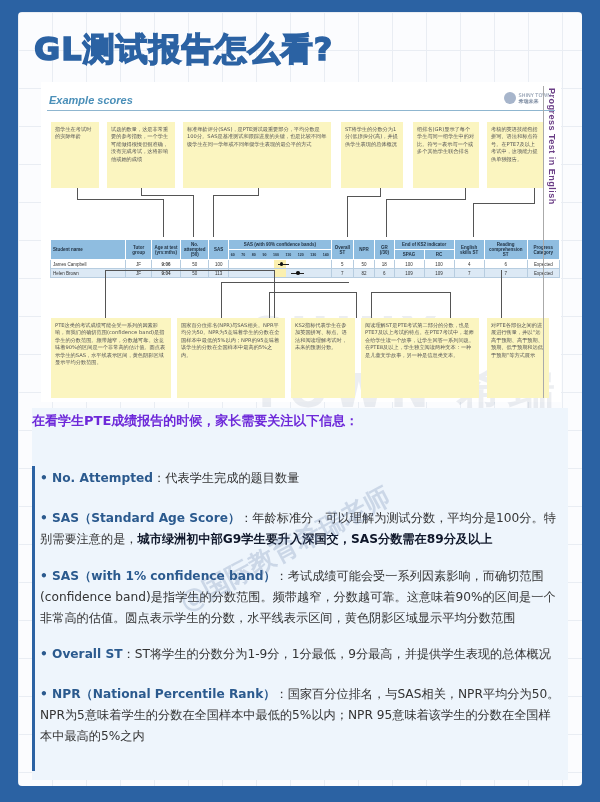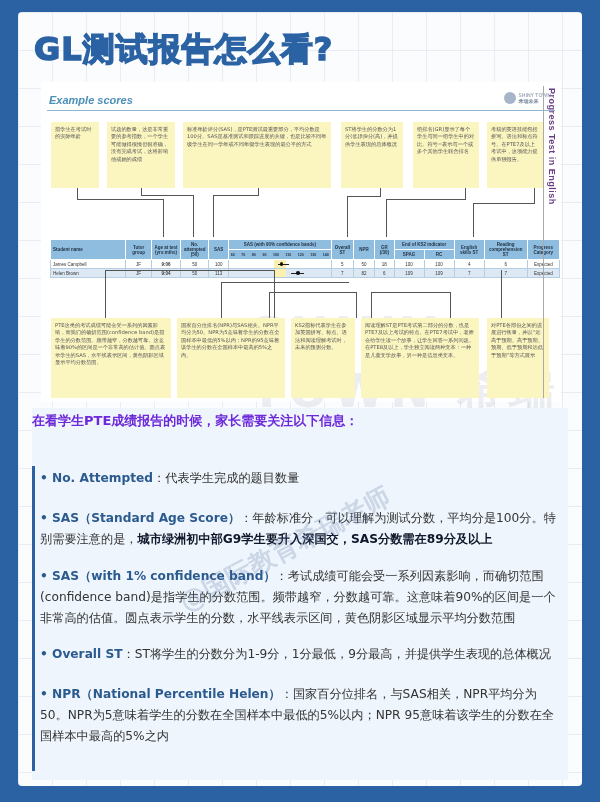--- a/index.html
+++ b/index.html
@@ -247,18 +247,18 @@
     <div class="item" style="top:100px">
       <span class="key">• </span><span class="key">SAS（Standard Age Score）</span><span>：</span><span>年龄标准分，可以理解为测试分数，平均分是100分。特别需要注意的是，</span><span class="hl">城市绿洲初中部G9学生要升入深国交，SAS分数需在89分及以上</span>
     </div>
     <div class="item" style="top:158px">
       <span class="key">• </span><span class="key">SAS（with 1% confidence band）</span><span>：</span><span>考试成绩可能会受一系列因素影响，而确切范围(confidence band)是指学生的分数范围。频带越窄，分数越可靠。这意味着90%的区间是一个非常高的估值。圆点表示学生的分数，水平线表示区间，黄色阴影区域显示平均分数范围</span>
     </div>
     <div class="item" style="top:236px">
       <span class="key">• </span><span class="key">Overall ST</span><span>：</span><span>ST将学生的分数分为1-9分，1分最低，9分最高，并提供学生表现的总体概况</span>
     </div>
     <div class="item" style="top:276px">
-      <span class="key">• </span><span class="key">NPR（National Percentile Helen）</span><span>：</span><span>国家百分位排名，与SAS相关，NPR平均分为50。NPR为5意味着学生的分数在全国样本中最低的5%以内；NPR 95意味着该学生的分数在全国样本中最高的5%之内</span>
+      <span class="key">• </span><span class="key">NPR（National Percentile Rank）</span><span>：</span><span>国家百分位排名，与SAS相关，NPR平均分为50。NPR为5意味着学生的分数在全国样本中最低的5%以内；NPR 95意味着该学生的分数在全国样本中最高的5%之内</span>
     </div>
   </div>
 
   <div class="wm2">@国际教育希瑞老师</div>
 </div>
 
 </body></html>

